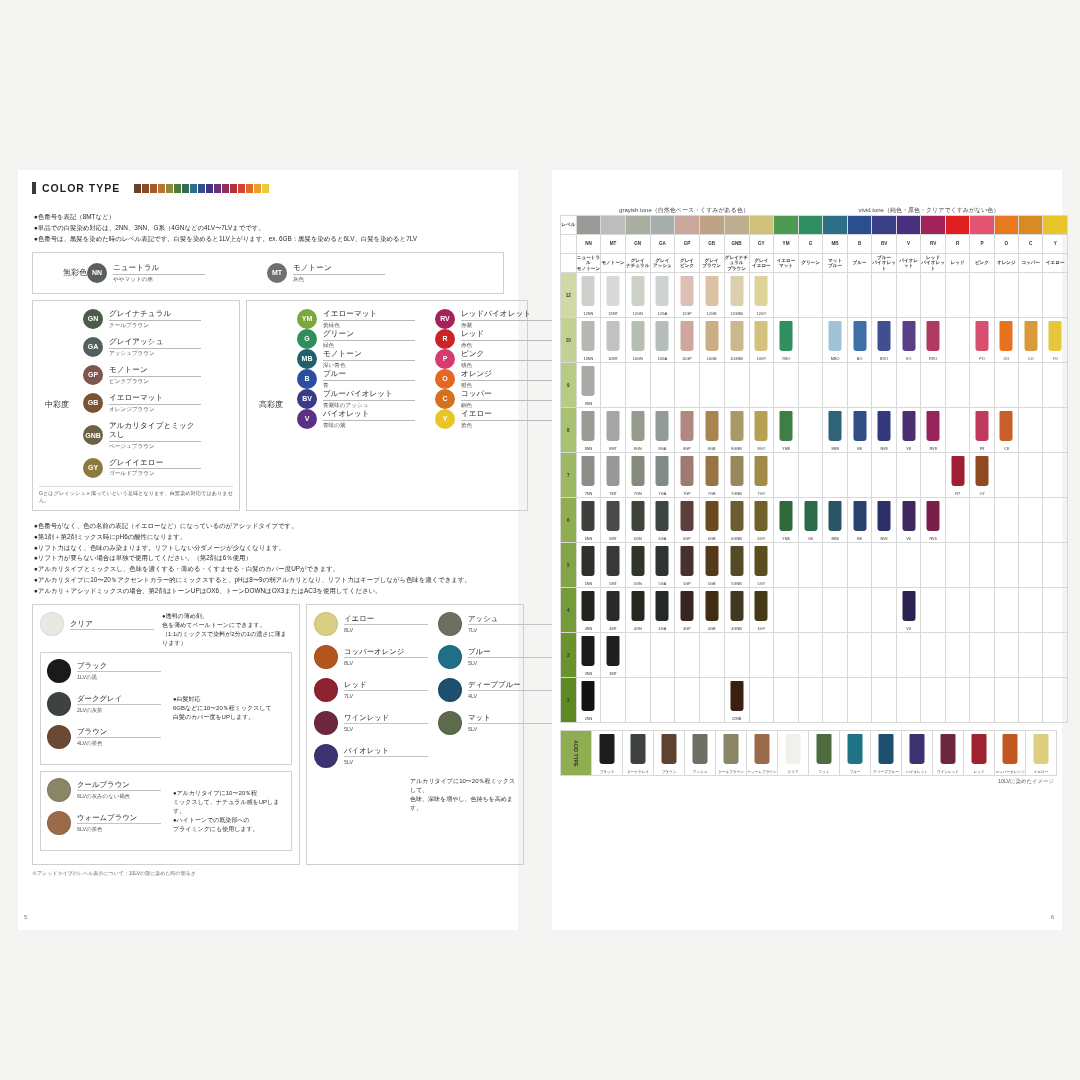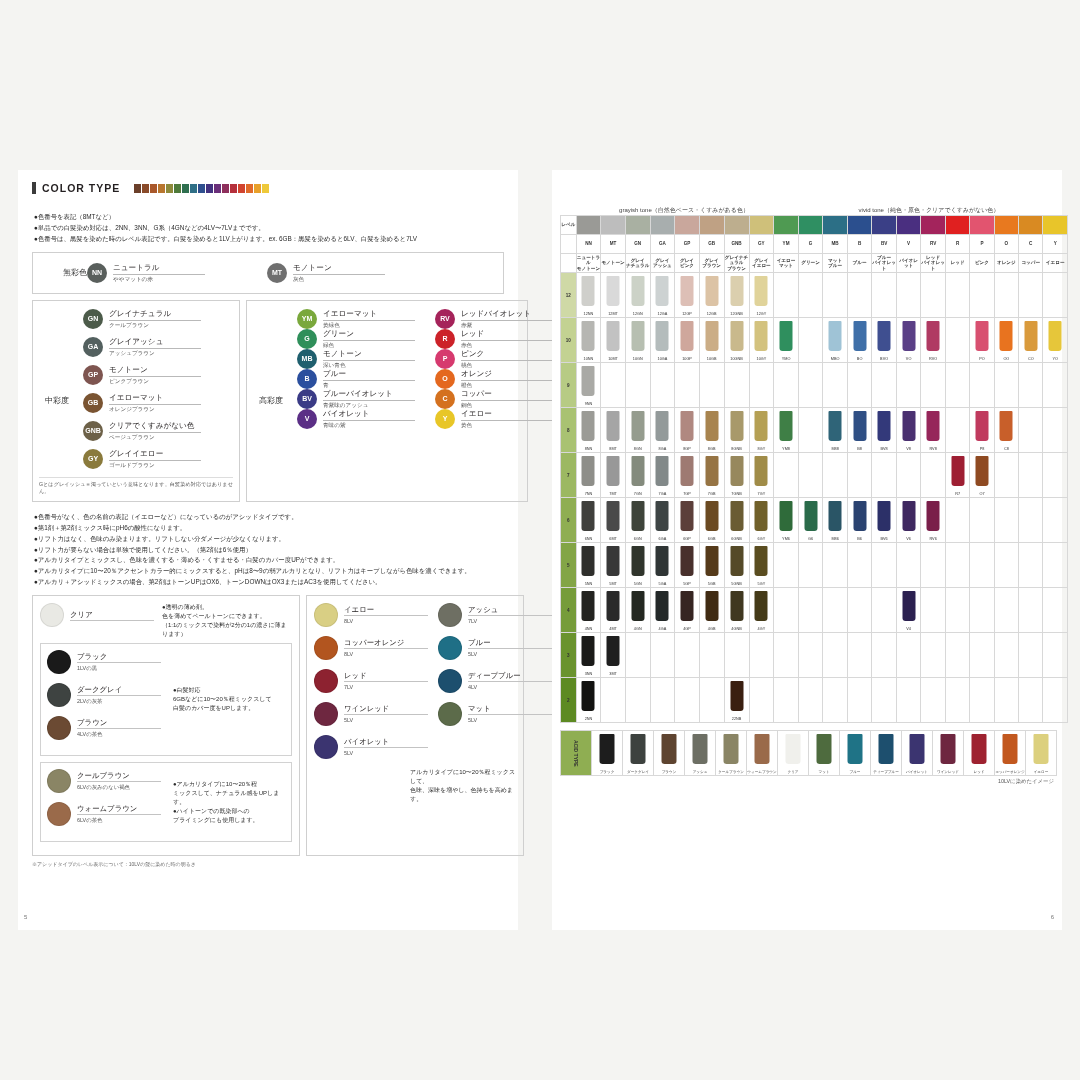--- a/index.html
+++ b/index.html
@@ -151,21 +151,21 @@
                 <div class="chip">
                   <span class="circ" style="background: rgb(122, 84, 50);">GB</span>
                   <span class="tx">
                     <span class="nm">イエローマット</span>
                     <span class="sub">オレンジブラウン</span>
                   </span>
                 </div>
                 <div class="chip">
                   <span class="circ" style="background: rgb(109, 97, 72);">GNB</span>
                   <span class="tx">
-                    <span class="nm">クリアでくすみがない色</span>
+                    <span class="nm">アルカリタイプとミックスし</span>
                     <span class="sub">ベージュブラウン</span>
                   </span>
                 </div>
                 <div class="chip">
                   <span class="circ" style="background: rgb(138, 122, 60);">GY</span>
                   <span class="tx">
                     <span class="nm">グレイイエロー</span>
                     <span class="sub">ゴールドブラウン</span>
                   </span>
                 </div>

